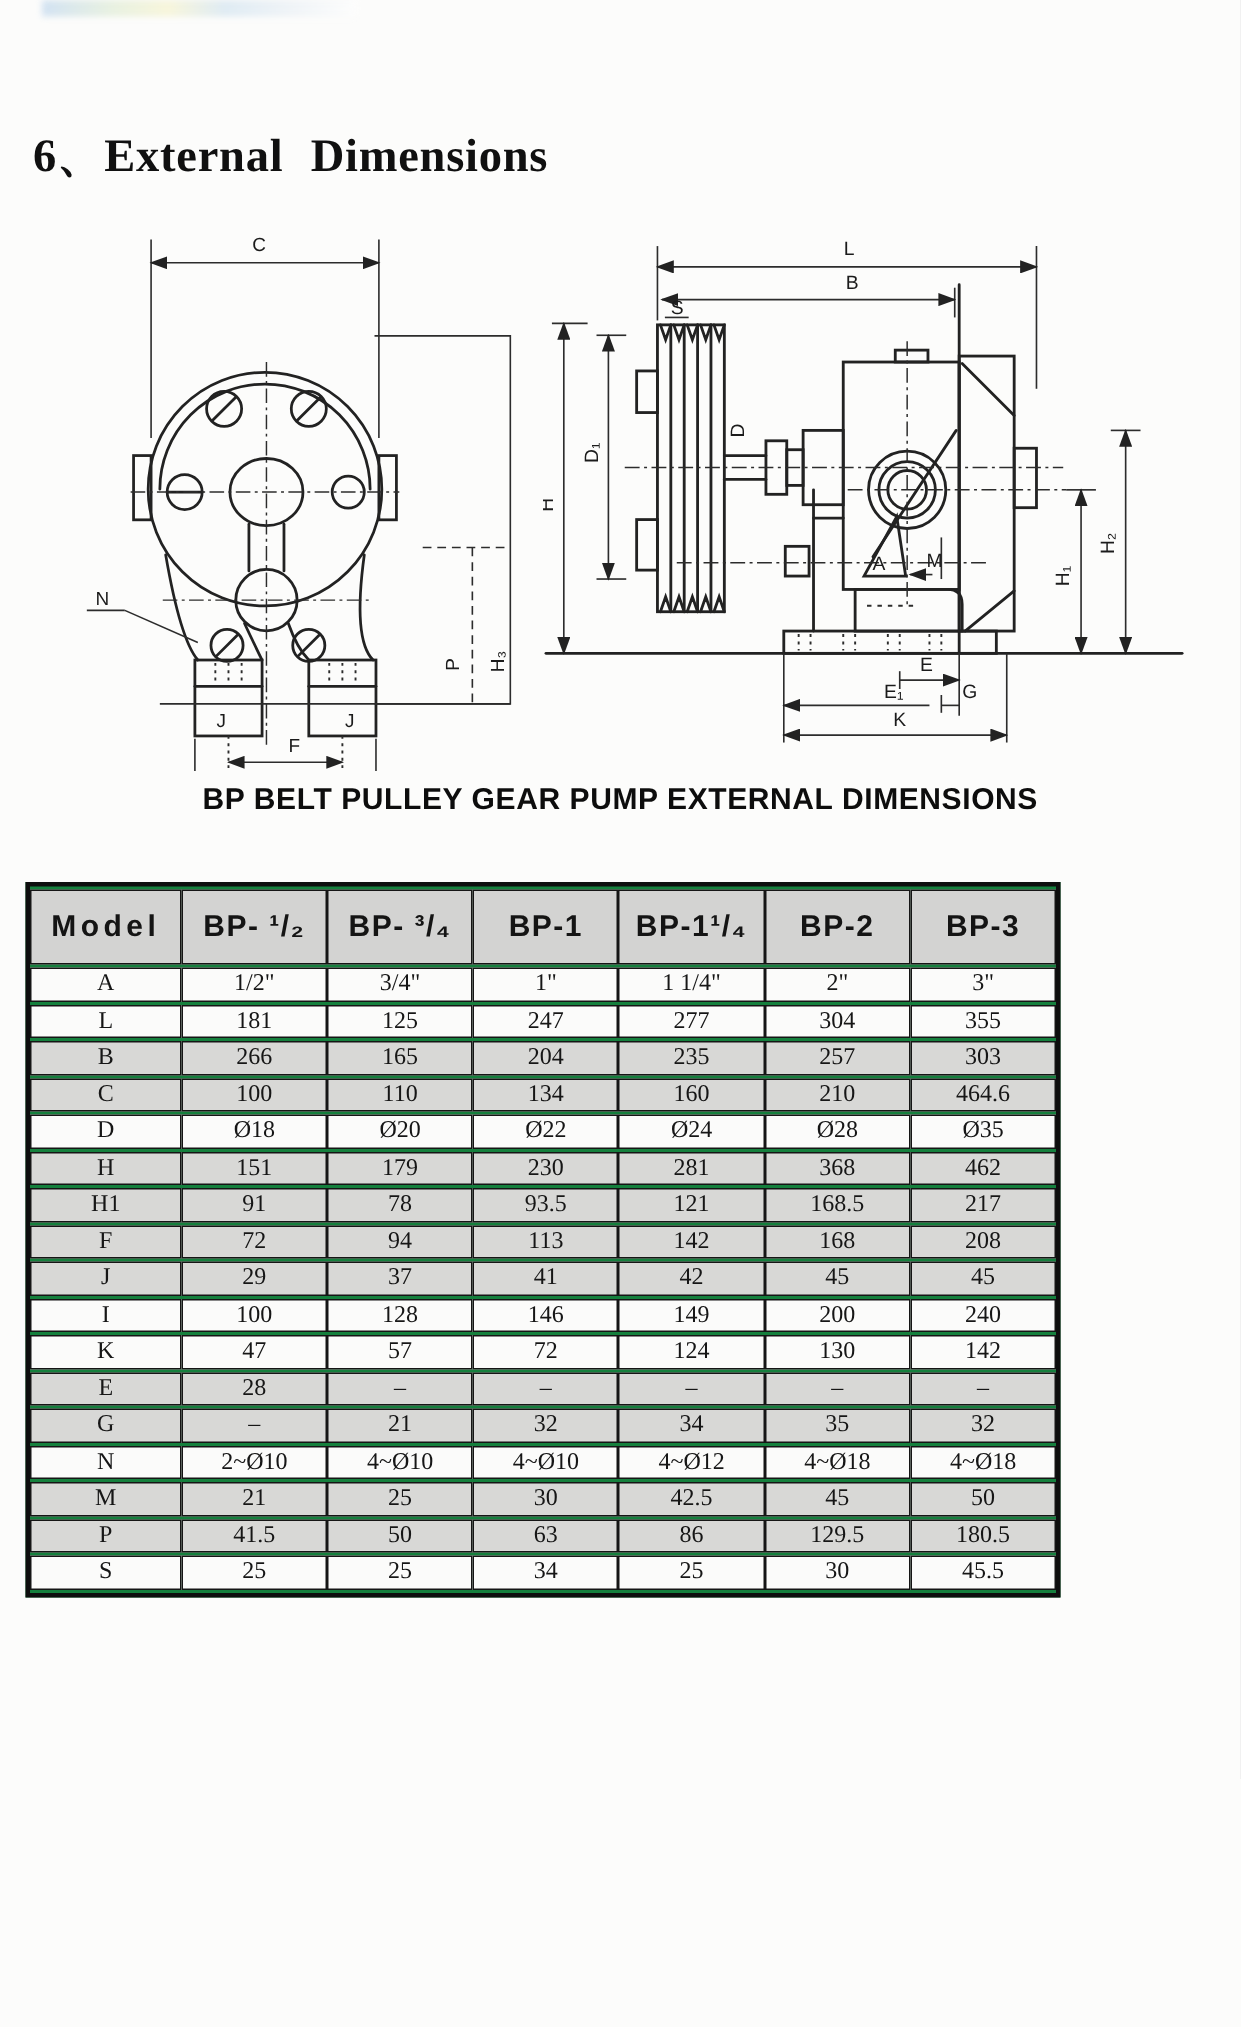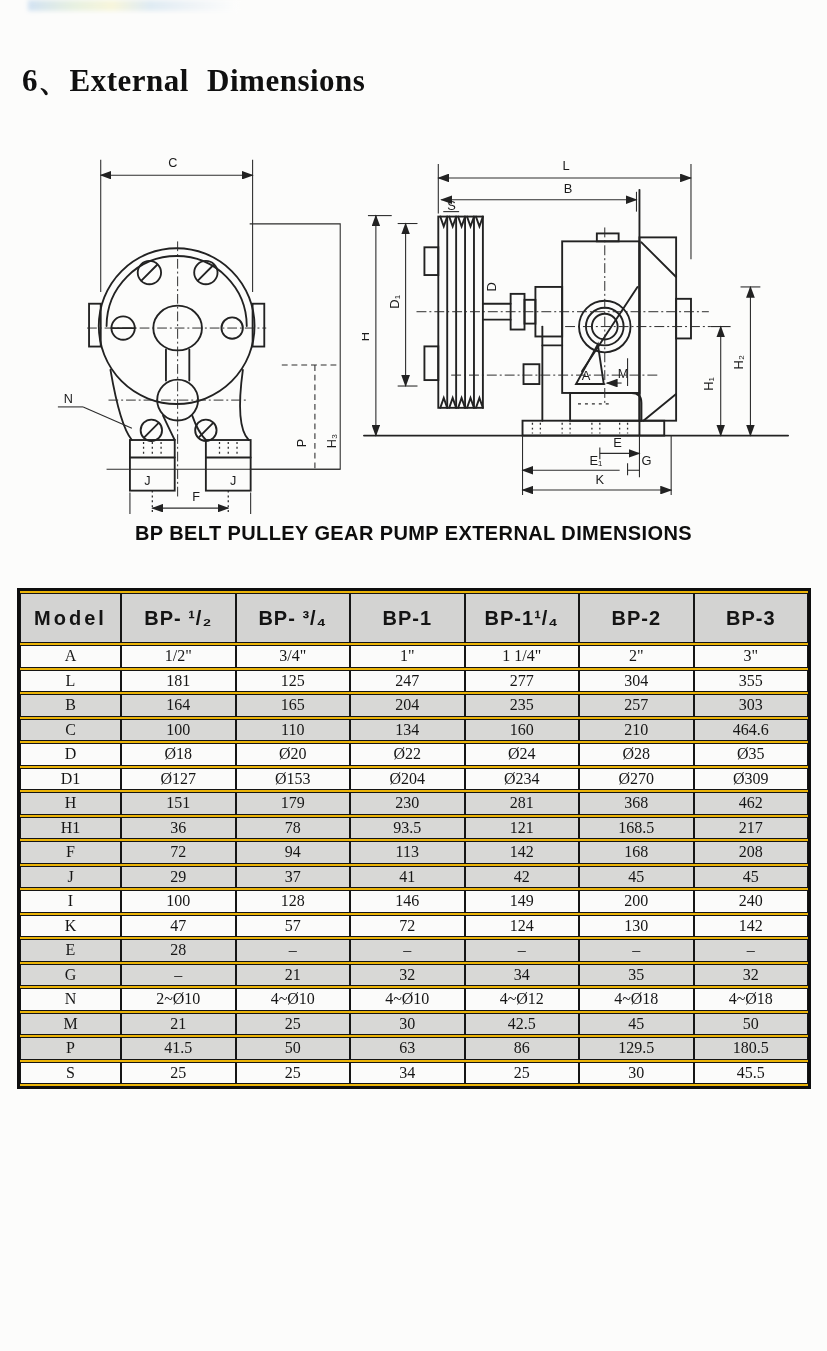--- a/index.html
+++ b/index.html
@@ -1,36 +1,36 @@
 <!DOCTYPE html>
 <html><head>
 <meta charset="utf-8">
 <style>
   html,body{margin:0;padding:0;background:#e9e9e9;}
   .page{position:relative;width:827px;height:1351px;margin:0 auto;background:#fcfcfb;
         font-family:"Liberation Sans",sans-serif;overflow:hidden;}
   .scan-artifact{position:absolute;top:0;left:28px;width:210px;height:11px;opacity:.45;
         background:linear-gradient(90deg,#9fc3e8 0%,#cfe3c2 22%,#f2eeb5 40%,#bcd7ea 58%,#dfe9f2 78%,#ffffff 100%);
         filter:blur(2px);}
-  .section-title{position:absolute;top:60px;left:22px;margin:0;
+  .section-title{position:absolute;top:83px;left:22px;margin:0;
         font-family:"Liberation Serif",serif;font-size:31px;font-weight:700;color:#101010;
         letter-spacing:.5px;word-spacing:10px;}
   .drawing{position:absolute;}
   .drawing.front{top:146px;left:50px;}
   .drawing.side{top:148px;left:362px;}
   svg text{font-family:"Liberation Sans",sans-serif;font-size:13px;fill:#1b1b1b;}
   .thick{stroke:#222;stroke-width:1.9;fill:none;stroke-linecap:round;}
   .thin{stroke:#2c2c2c;stroke-width:1.1;fill:none;}
   .dashdot{stroke:#2c2c2c;stroke-width:1;fill:none;stroke-dasharray:10 3 2 3;}
   .dashed{stroke:#2c2c2c;stroke-width:1.1;fill:none;stroke-dasharray:6 4;}
   .dotted{stroke:#2c2c2c;stroke-width:1.3;fill:none;stroke-dasharray:2 3;}
   .caption{position:absolute;top:522px;left:0;width:100%;text-align:center;
         font-size:20px;font-weight:700;color:#0d0d0d;letter-spacing:.4px;}
-  .dims-table{position:absolute;top:588px;left:17px;width:794px;
-        border-collapse:separate;border-spacing:0 2px;background:#eab308;
+  .dims-table{position:absolute;top:588px;left:17px;width:690px;
+        border-collapse:separate;border-spacing:0 2px;background:#15803d;
         border:3px solid #0e0e0e;table-layout:fixed;}
   .dims-table th,.dims-table td{border:1.8px solid #151515;text-align:center;padding:0;overflow:hidden;}
   .dims-table thead th{height:48px;font-size:20px;font-weight:600;letter-spacing:1px;
         background:#d3d3d2;color:#141414;}
   .dims-table thead th.model{letter-spacing:3px;}
   .dims-table tbody th,.dims-table tbody td{height:20.5px;font-size:16px;font-weight:400;
         font-family:"Liberation Serif",serif;background:#fbfbfa;color:#161616;}
   .dims-table tr.shaded th,.dims-table tr.shaded td{background:#d8d8d6;}
 </style>
 </head>
@@ -311,21 +311,21 @@
           <th>L</th>
           <td>181</td>
           <td>125</td>
           <td>247</td>
           <td>277</td>
           <td>304</td>
           <td>355</td>
         </tr>
         <tr class="shaded">
           <th>B</th>
-          <td>164</td>
+          <td>266</td>
           <td>165</td>
           <td>204</td>
           <td>235</td>
           <td>257</td>
           <td>303</td>
         </tr>
         <tr class="shaded">
           <th>C</th>
           <td>100</td>
           <td>110</td>
@@ -336,41 +336,32 @@
         </tr>
         <tr>
           <th>D</th>
           <td>Ø18</td>
           <td>Ø20</td>
           <td>Ø22</td>
           <td>Ø24</td>
           <td>Ø28</td>
           <td>Ø35</td>
         </tr>
-        <tr>
-          <th>D1</th>
-          <td>Ø127</td>
-          <td>Ø153</td>
-          <td>Ø204</td>
-          <td>Ø234</td>
-          <td>Ø270</td>
-          <td>Ø309</td>
-        </tr>
         <tr class="shaded">
           <th>H</th>
           <td>151</td>
           <td>179</td>
           <td>230</td>
           <td>281</td>
           <td>368</td>
           <td>462</td>
         </tr>
         <tr class="shaded">
           <th>H1</th>
-          <td>36</td>
+          <td>91</td>
           <td>78</td>
           <td>93.5</td>
           <td>121</td>
           <td>168.5</td>
           <td>217</td>
         </tr>
         <tr class="shaded">
           <th>F</th>
           <td>72</td>
           <td>94</td>

